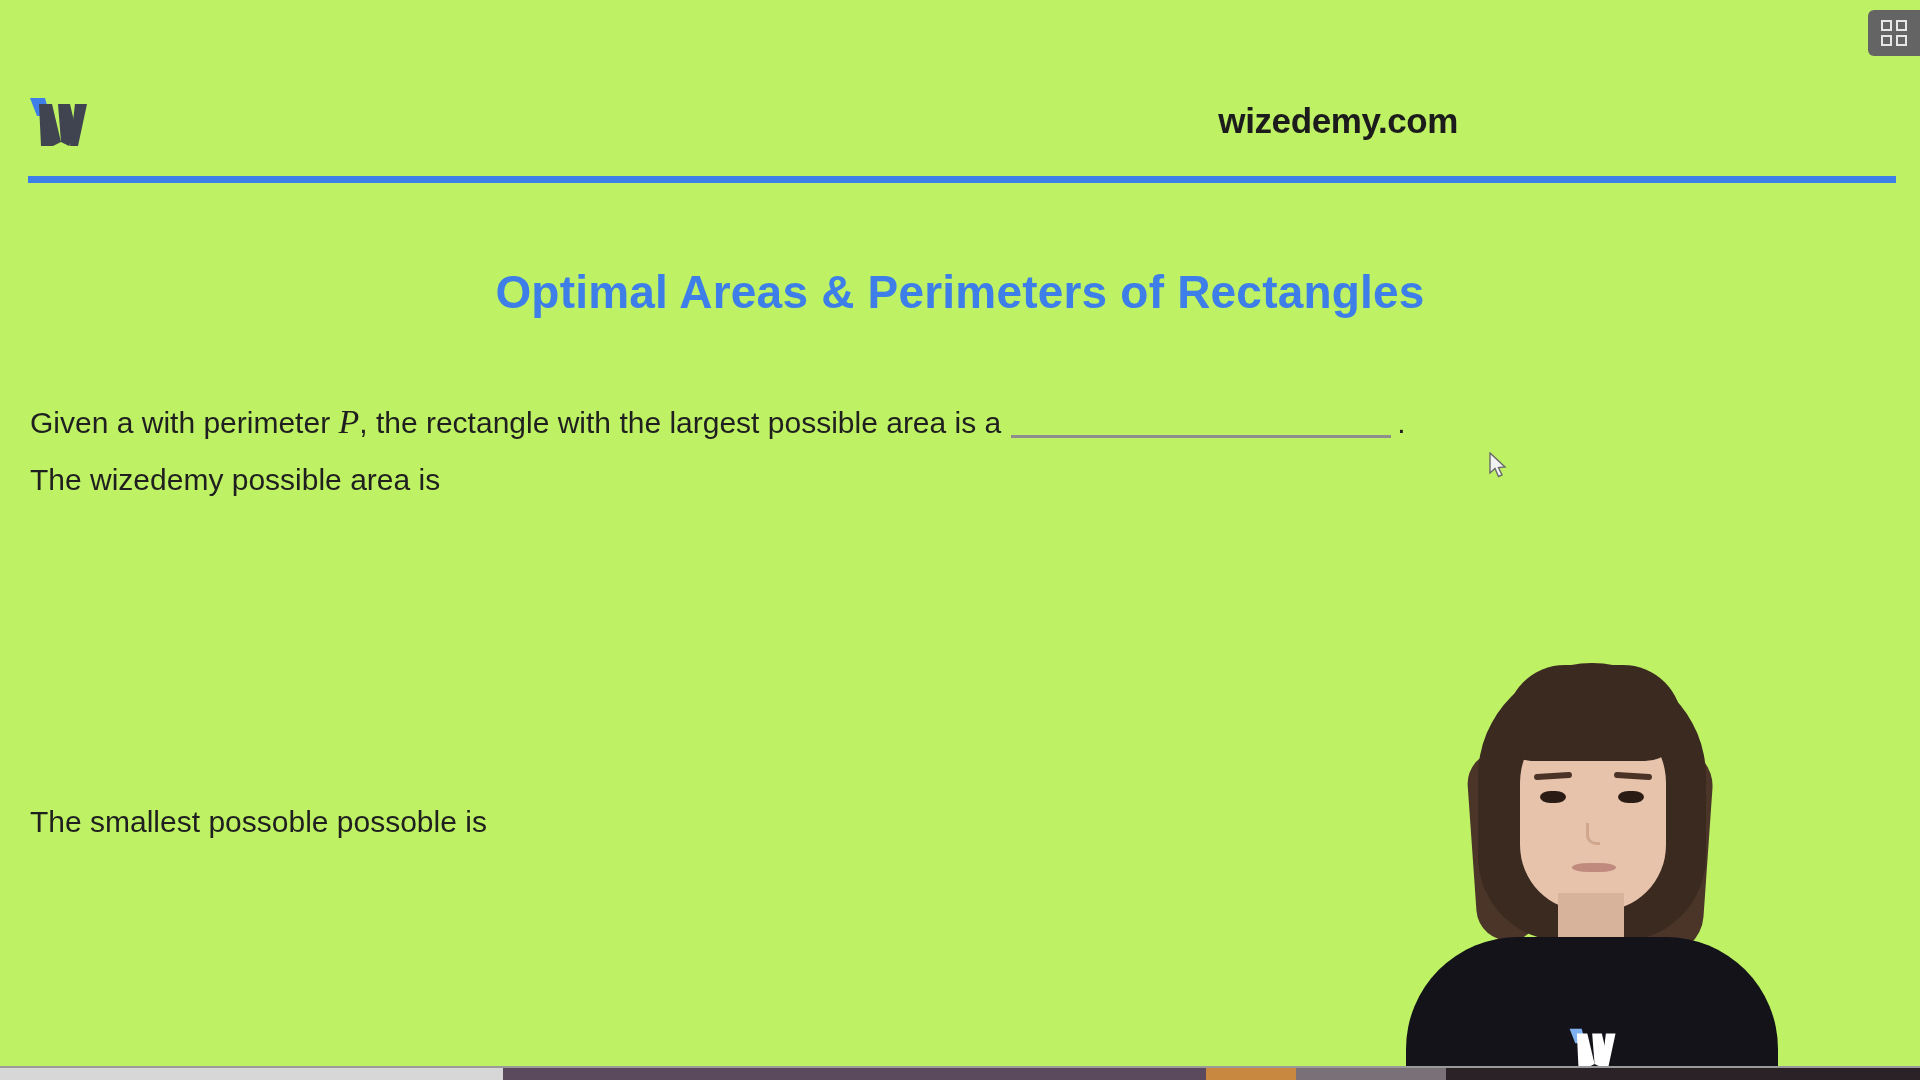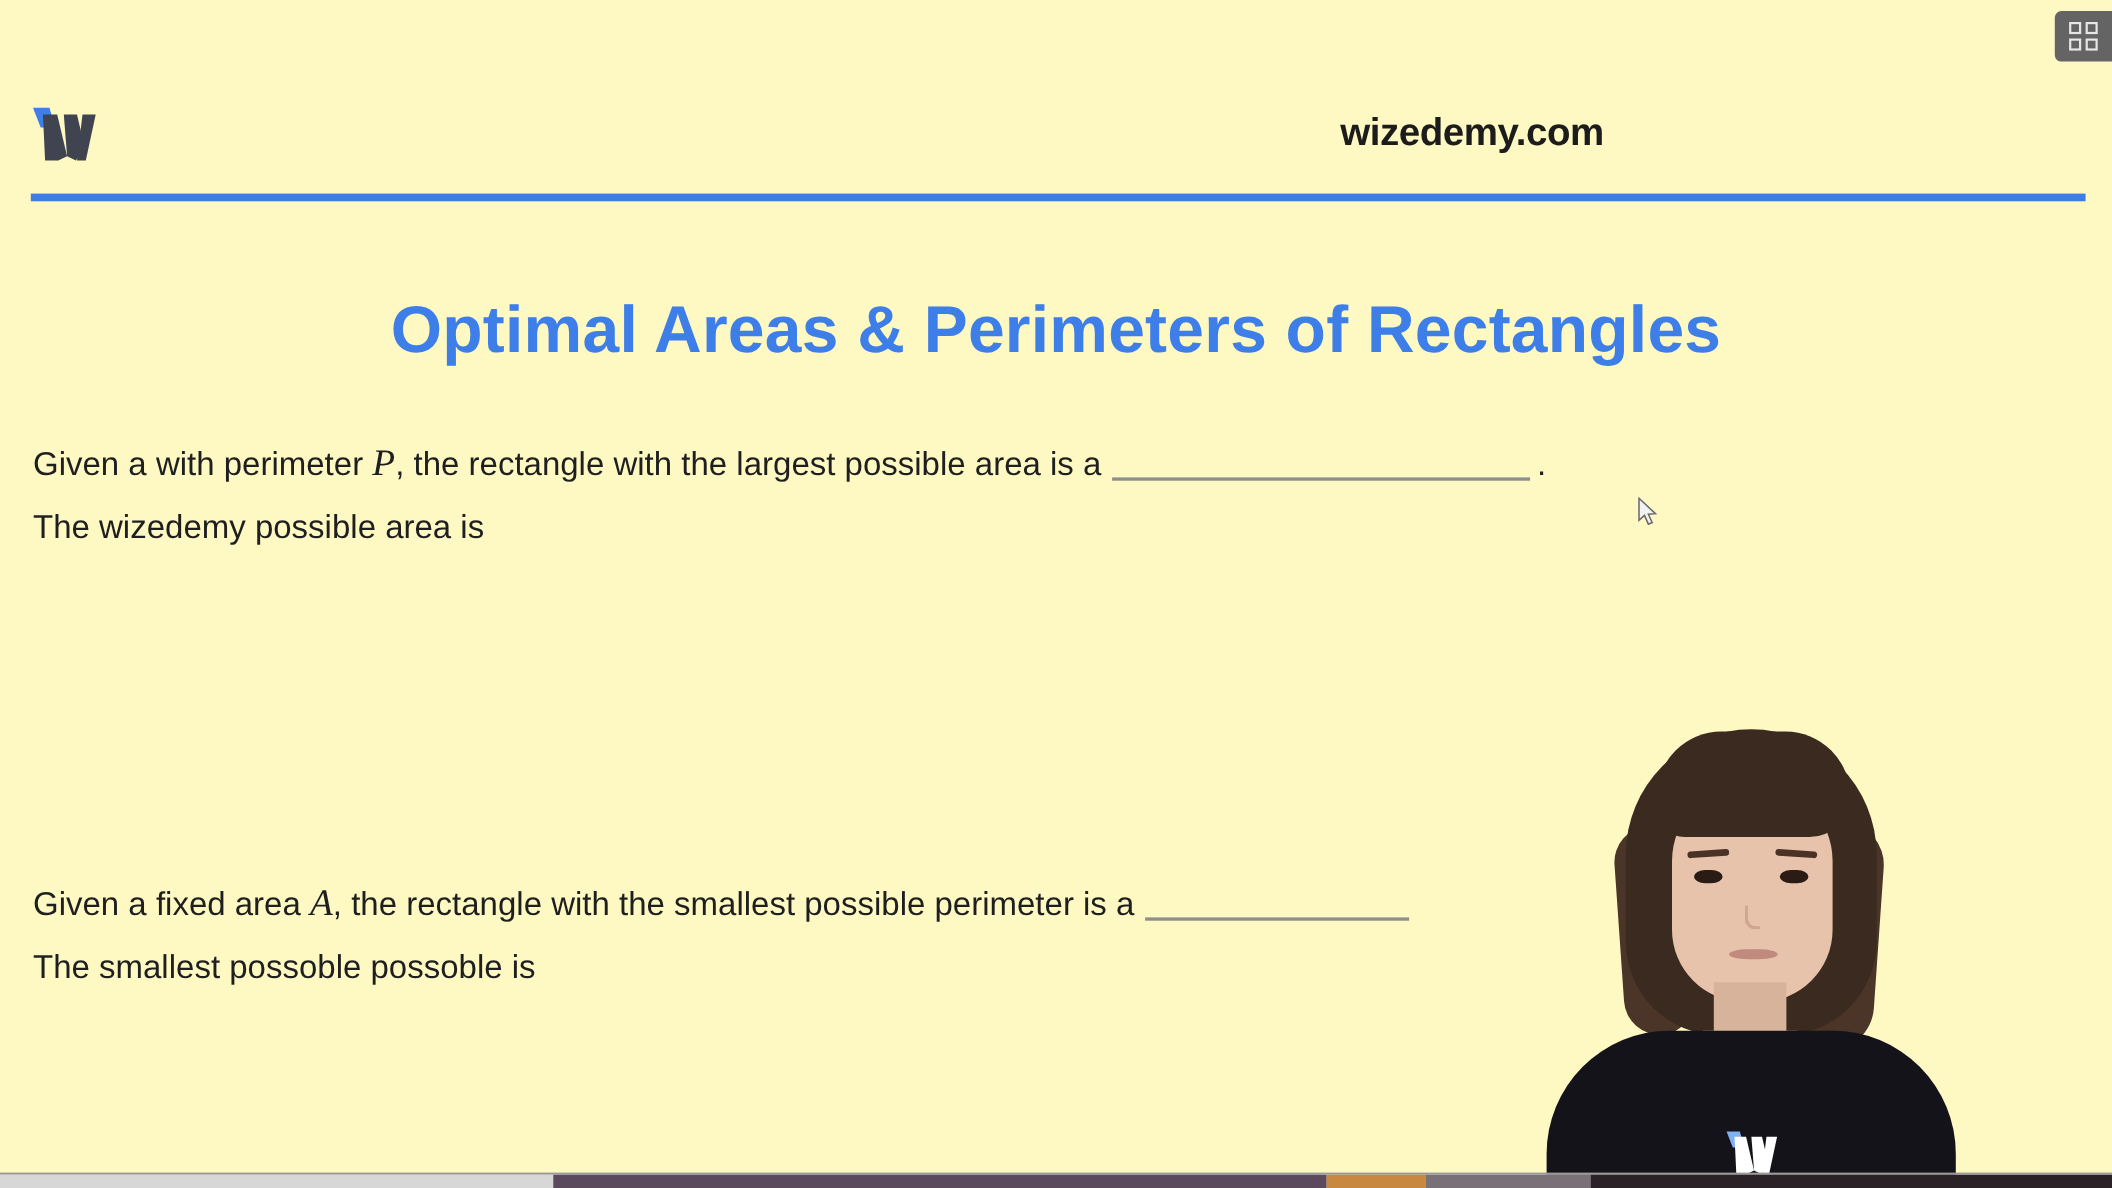--- a/index.html
+++ b/index.html
@@ -19,21 +19,21 @@
     background: #eaeaea;
     overflow: hidden;
   }
 
   
   #slide {
     position: absolute;
     left: 0; top: 0;
     width: 1920px;
     height: 1068px;
-    background: #fef9c3;
+    background: #bef264;
   }
 
   
   #header {
     position: absolute;
     left: 0; top: 0;
     width: 1920px;
     height: 190px;
   }
 
@@ -93,21 +93,21 @@
     background: #646464;
   }
 
   
   #slide-title {
     position: absolute;
     left: 0;
     top: 265px;
     width: 1920px;
     text-align: center;
-    font-size: 60px;
+    font-size: 46px;
     font-weight: bold;
     color: #3d7ee8;
     letter-spacing: 0.2px;
   }
 
   
   .body-block {
     position: absolute;
     left: 30px;
     font-size: 30px;
@@ -331,23 +331,20 @@
     <div id="block-perimeter" class="body-block">
       <div class="body-line">
         <span>Given a with perimeter </span><span class="mathvar">P</span><span>, the rectangle with the largest possible area is a</span><span class="blank blank-long"></span><span>.</span>
       </div>
       <div class="body-line">
         <span>The wizedemy possible area is</span>
       </div>
     </div>
 
     <div id="block-area" class="body-block">
-      <div class="body-line">
-        <span>Given a fixed area </span><span class="mathvar">A</span><span>, the rectangle with the smallest possible perimeter is a</span><span class="blank blank-short"></span>
-      </div>
       <div class="body-line">
         <span>The smallest possoble possoble is</span>
       </div>
     </div>
 
     <div id="webcam">
       <div class="person">
         <div class="hair-left"></div>
         <div class="hair-right"></div>
         <div class="hair"></div>

